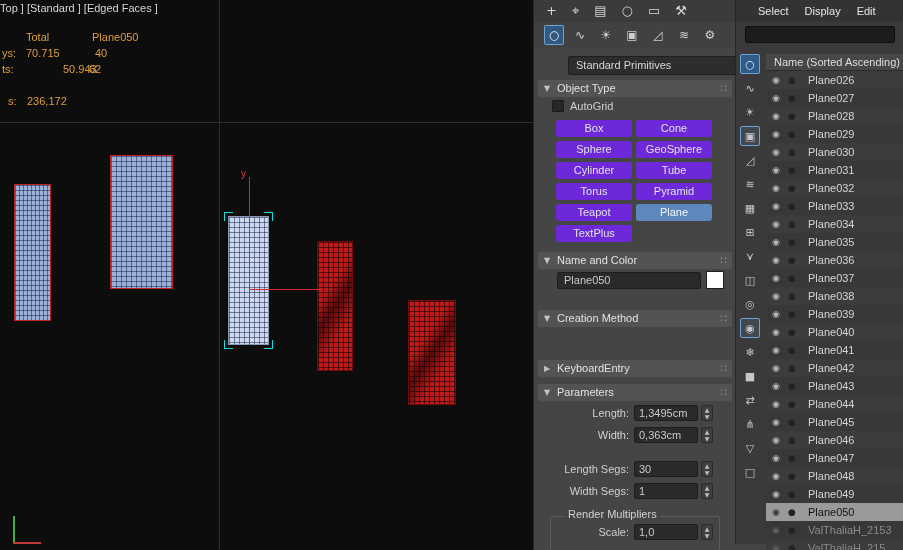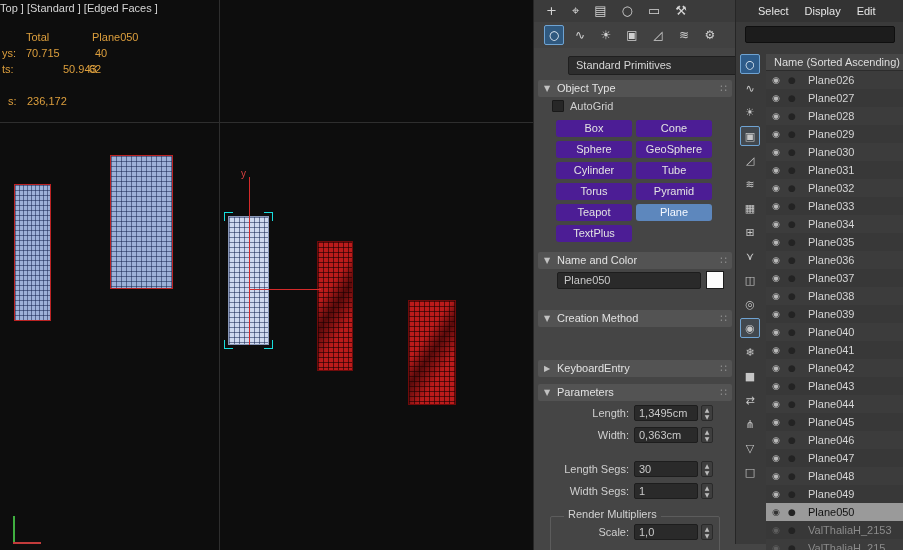--- a/index.html
+++ b/index.html
@@ -61,21 +61,21 @@
                border-radius:2px; line-height:17px; color:#e2e2e2; }
   .rollout-h .tri { position:absolute; left:6px; top:0; font-size:8px; color:#c2c2c2; }
   .rollout-h .title { position:absolute; left:19px; white-space:nowrap; }
   .rollout-h .grip { position:absolute; right:5px; top:0; color:#8d8d8d; }
 
   .autogrid { position:absolute; left:18px; top:100px; display:flex; gap:6px; align-items:center; color:#cfcfcf; }
   .checkbox { width:12px; height:12px; background:#272727; border:1px solid #191919; border-radius:1px; }
 
   .ot-buttons { position:absolute; left:22px; top:120px; display:grid;
                 grid-template-columns:76px 76px; gap:4px; }
-  .btn { height:17px; line-height:17px; text-align:center; background:#4c1d95; border-radius:3px;
+  .btn { height:17px; line-height:17px; text-align:center; background:#6d28d9; border-radius:3px;
          color:#e2e2e2; cursor:default; }
   .btn.active { background:#5d87bd; color:#f4f8ff; }
 
   .name-field { position:absolute; left:23px; top:272px; width:144px; height:17px; background:#2a2a2a;
                 border:1px solid #1d1d1d; border-radius:2px; line-height:15px; padding-left:6px; color:#c9c9c9; }
   .color-swatch { position:absolute; left:172px; top:271px; width:18px; height:18px;
                   background:#fdfdfd; border:1px solid #1d1d1d; }
 
   .cm-row { position:absolute; left:0; top:332px; width:202px; height:14px; }
   .radio { position:absolute; width:11px; height:11px; border-radius:50%; background:#272727; border:1px solid #191919; }

